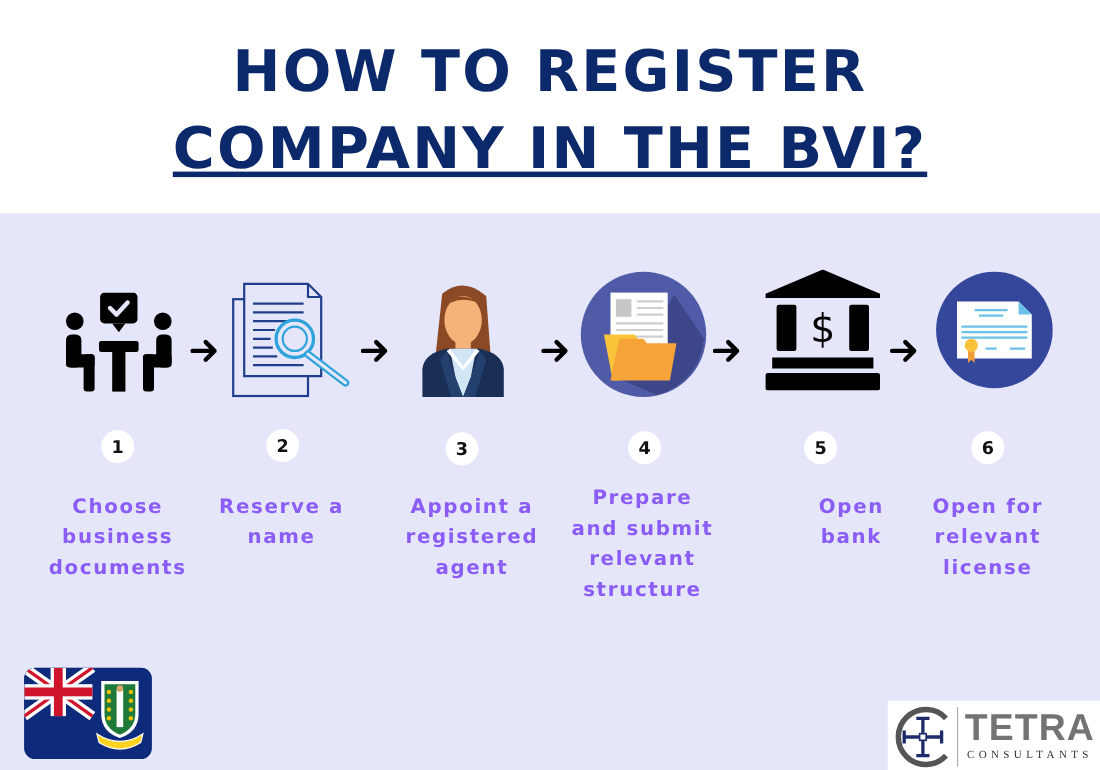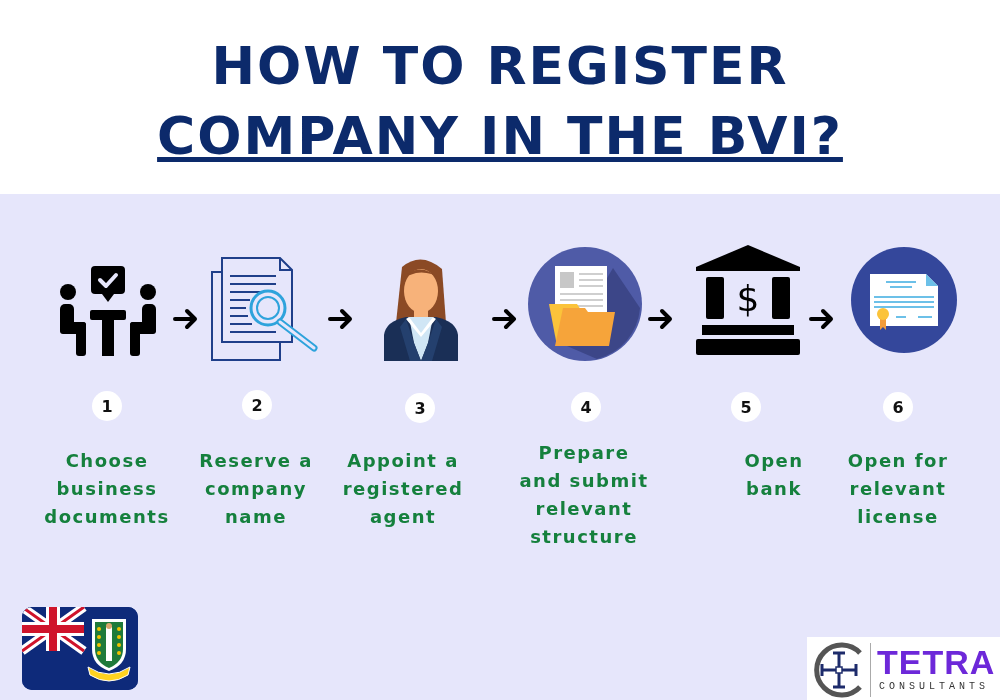--- a/index.html
+++ b/index.html
@@ -8,27 +8,27 @@
   .header { position:absolute; left:0; top:0; width:811px; height:194px; background:#ffffff; }
   .title { position:absolute; left:0; width:1000px; text-align:center; color:#0c2a6b;
            font-family:"DejaVu Sans", sans-serif; font-weight:bold; font-size:52px; letter-spacing:2px; line-height:60px; }
   .title.l1 { top:36px; }
   .title.l2 { top:106px;text-decoration:underline; }
   .band { position:absolute; left:0; top:194px; width:1000px; height:506px; background:#e6e6fb; }
   .icon { position:absolute; }
   .arrow { position:absolute; width:26px; height:22px; }
   .num { position:absolute; width:30px; height:30px; border-radius:50%; background:#ffffff;
          color:#111; font-weight:bold; font-size:16px; text-align:center; line-height:31px; }
-  .label { position:absolute; width:150px; text-align:center; color:#15803d; font-weight:bold;
+  .label { position:absolute; width:150px; text-align:center; color:#8b5cf6; font-weight:bold;
            font-size:18px; line-height:28px; letter-spacing:1.5px; }
   .label span { display:block; }
   .flag { position:absolute; left:22px; top:607px; width:116px; height:83px; border-radius:10px; overflow:hidden; background:#0e2a7a; }
   .logo { position:absolute; left:807px; top:637px; width:193px; height:63px; background:#ffffff; }
-  .logo .tetra { position:absolute; left:70px; top:6px; font-family:"Liberation Sans", sans-serif; font-weight:bold; font-size:34px; color:#6d28d9; letter-spacing:1px; }
-  .logo .cons { position:absolute; left:72px; top:44px; font-family:Liberation Mono, monospace; font-size:10px; color:#333; letter-spacing:4px; }
+  .logo .tetra { position:absolute; left:70px; top:6px; font-family:"Liberation Sans", sans-serif; font-weight:bold; font-size:34px; color:#737373; letter-spacing:1px; }
+  .logo .cons { position:absolute; left:72px; top:44px; font-family:Liberation Serif, serif; font-size:10px; color:#333; letter-spacing:4px; }
   .logo .sep { position:absolute; left:63px; top:6px; width:1px; height:54px; background:#aaa; }
 </style>
 </head>
 <body>
 
 <div class="header">
   <div class="title l1">HOW TO REGISTER</div>
   <div class="title l2">COMPANY IN THE BVI?</div>
 </div>
 
@@ -152,24 +152,23 @@
 <div class="num" style="left:731px;top:392px">5</div>
 <div class="num" style="left:883px;top:392px">6</div>
 
 <div class="label" style="left:32px;top:447px">
   <span>Choose</span>
   <span>business</span>
   <span>documents</span>
 </div>
 <div class="label" style="left:181px;top:447px">
   <span>Reserve a</span>
-  <span>company</span>
   <span>name</span>
 </div>
-<div class="label" style="left:328px;top:447px">
+<div class="label" style="left:354px;top:447px">
   <span>Appoint a</span>
   <span>registered</span>
   <span>agent</span>
 </div>
 <div class="label" style="left:509px;top:439px">
   <span>Prepare</span>
   <span>and submit</span>
   <span>relevant</span>
   <span>structure</span>
 </div>

